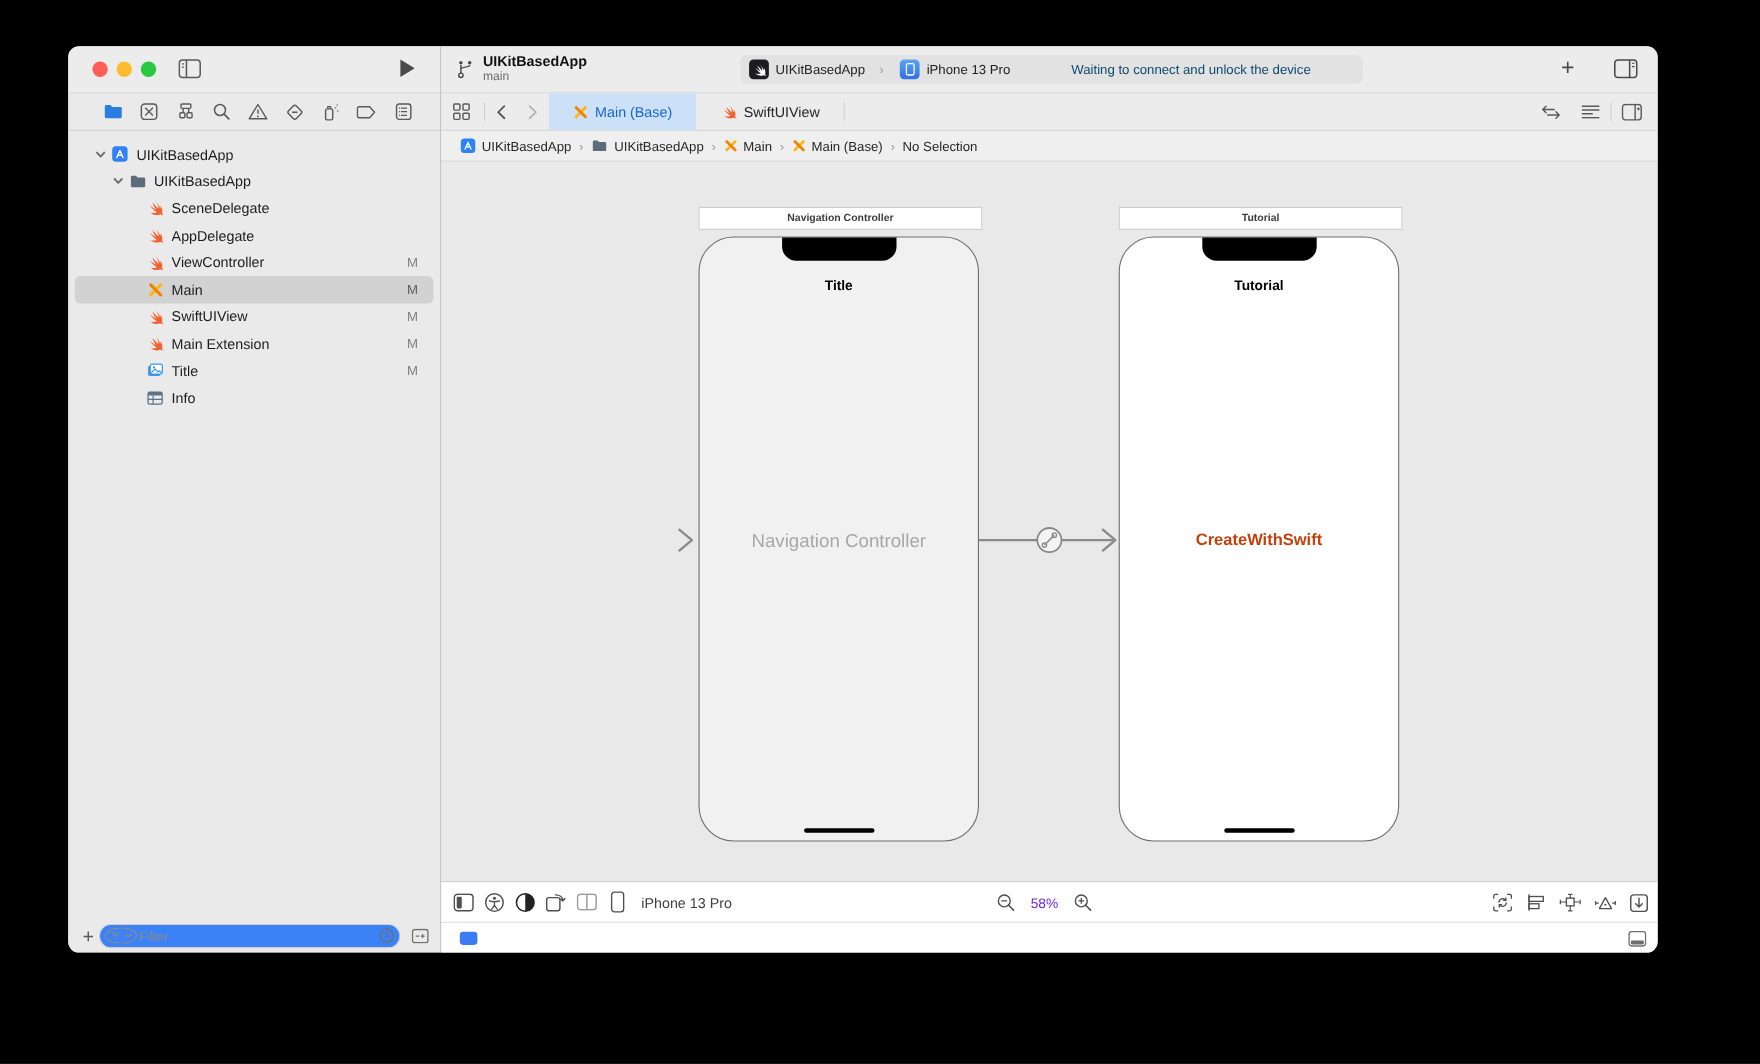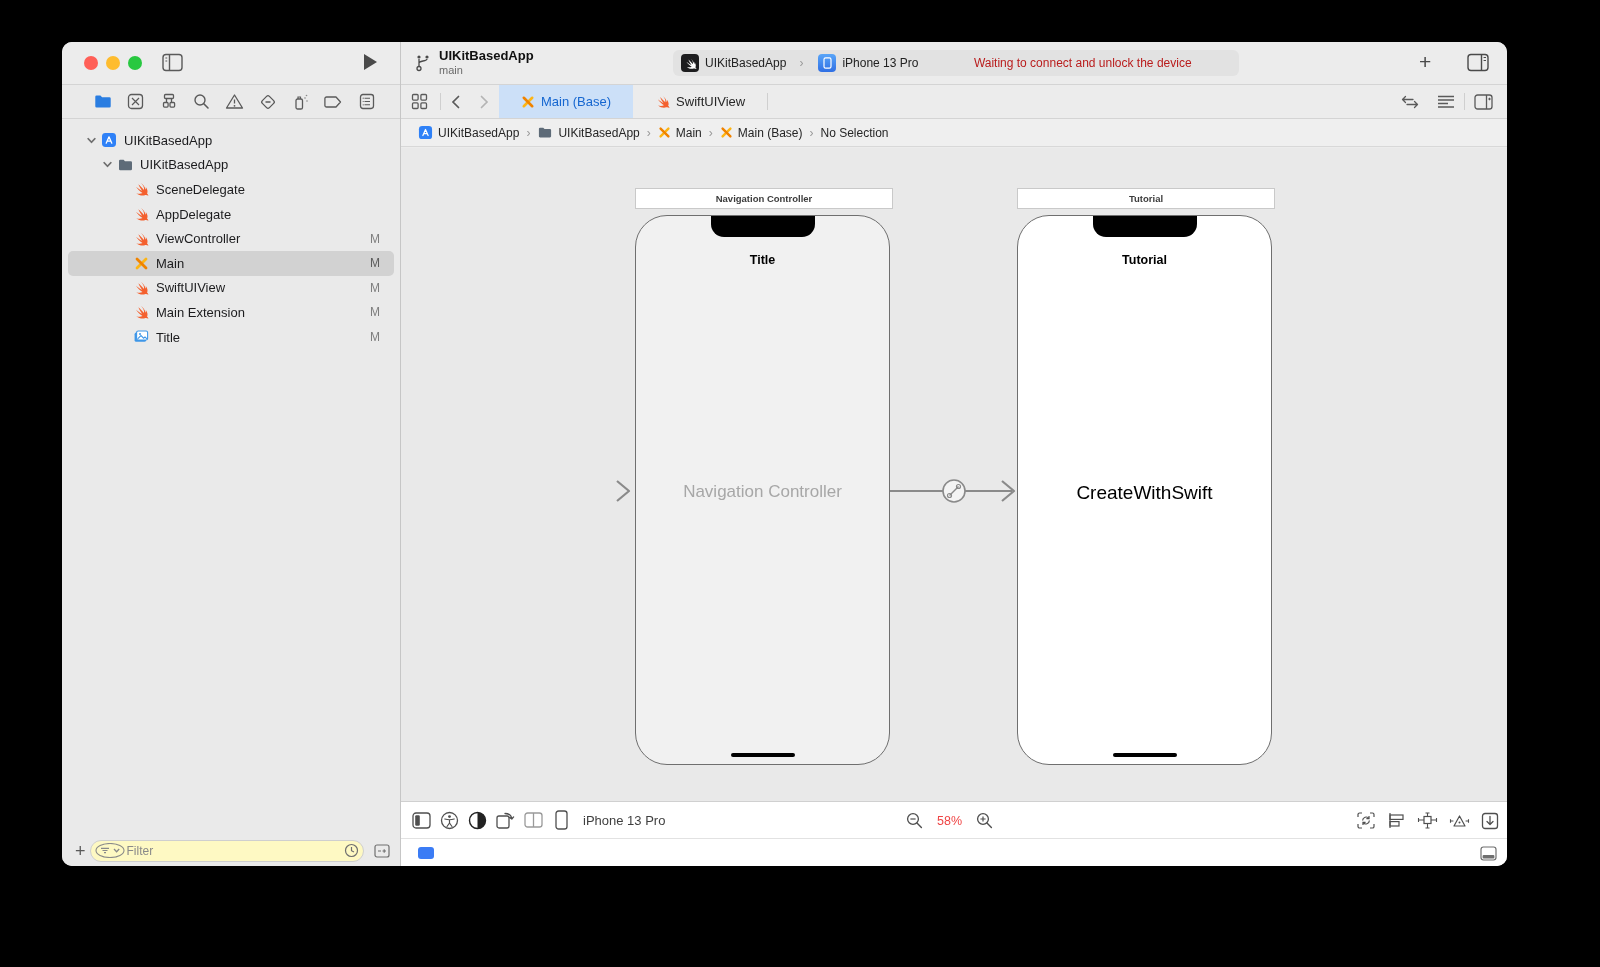--- a/index.html
+++ b/index.html
@@ -22,33 +22,33 @@
   #tree{position:absolute;left:0;top:43px;width:338px;}
   .trow{height:24.6px;display:flex;align-items:center;font-size:13px;color:#1c1c1e;
     margin:0 6px;border-radius:5px;padding:0 6px;}
   .trow.sel{background:#D2D2D2;}
   .chev{width:16px;display:flex;justify-content:center;color:#7c7c7c;flex:0 0 16px;}
   .ficon{width:20px;height:17px;display:flex;align-items:center;justify-content:center;flex:0 0 20px;margin-right:5px;}
   .flabel{flex:1;white-space:nowrap;overflow:hidden;}
   .fbadge{font-size:12px;color:#7e7e7e;padding-right:8px;}
   .ind1{padding-left:15px;} .ind2{padding-left:31px;} .ind3{padding-left:63px;}
   #filterbar{position:absolute;left:0;top:750px;width:338px;height:31px;display:flex;align-items:center;}
-  #filter-pill{display:flex;align-items:center;height:20px;background:#fef9c3;
+  #filter-pill{display:flex;align-items:center;height:20px;background:#3b82f6;
     border:1px solid #CFCFCF;border-radius:11px;flex:1;margin:0 10px 0 4px;padding:0 4px;}
   #filter-input{border:none;background:transparent;outline:none;font-size:12px;color:#333;flex:1;min-width:0;}
   #filter-input::placeholder{color:#8a8a8a;}
   
   #editor{position:absolute;left:339px;top:0;width:1106px;height:824px;}
   #toolbar{position:absolute;left:0;top:0;width:1106px;height:42px;}
   #proj-title{position:absolute;left:38px;top:6px;font-size:13px;font-weight:bold;color:#111;}
   #branch-name{position:absolute;left:38px;top:22px;font-size:11px;color:#6b6b6b;}
   #scheme-pill{position:absolute;left:272px;top:8px;width:566px;height:26px;background:#E2E2E2;
     border-radius:6px;display:flex;align-items:center;font-size:12px;color:#222;}
   .pill-seg{display:flex;align-items:center;gap:6px;padding:0 8px;height:100%;}
-  #status-area{flex:1;text-align:center;font-size:12px;color:#b91c1c;}
+  #status-area{flex:1;text-align:center;font-size:12px;color:#0c4a6e;}
   #tabbar{position:absolute;left:0;top:43px;width:1106px;height:33px;border-bottom:1px solid #D4D4D4;
     display:flex;align-items:stretch;background:#ECECEC;}
   .tab{display:flex;align-items:center;gap:6px;padding:0 22px;font-size:13px;color:#262626;}
   .tab.active{background:#CCE0F8;color:#1566D0;}
   .vdiv{width:1px;background:#CFCFCF;margin:8px 0;}
   #jumpbar{position:absolute;left:0;top:77px;width:1106px;height:28px;border-bottom:1px solid #D8D8D8;
     background:#EFEFEF;display:flex;align-items:center;font-size:12px;color:#262626;padding-left:17px;box-sizing:border-box;}
   .jsep{color:#9a9a9a;margin:0 7px;font-size:12px;}
   .jitem{display:flex;align-items:center;gap:5px;}
   
@@ -62,21 +62,21 @@
     font-size:12.5px;font-weight:bold;color:#000;}
   .home-ind{position:absolute;left:50%;bottom:7px;transform:translateX(-50%);
     width:64px;height:4.5px;background:#000;border-radius:3px;}
   .center-label{position:absolute;left:0;top:266px;width:100%;text-align:center;}
   
   #devicebar{position:absolute;left:0;top:759px;width:1106px;height:37px;background:#FFF;
     border-top:1px solid #D0D0D0;display:flex;align-items:center;box-sizing:border-box;}
   .dico{width:28px;display:flex;justify-content:center;align-items:center;}
   #device-name{font-size:13px;color:#3f3f3f;margin-left:8px;}
   #zoom-group{position:absolute;left:505px;top:0;height:37px;display:flex;align-items:center;gap:14px;}
-  #zoom-level{font-size:12.5px;color:#ef4444;}
+  #zoom-level{font-size:12.5px;color:#6d28d9;}
   #layout-group{position:absolute;right:8px;top:0;height:37px;display:flex;align-items:center;gap:11px;}
   #bottomstrip{position:absolute;left:0;top:796px;width:1106px;height:28px;background:#FFF;border-top:1px solid #E2E2E2;}
   #entry-indicator{position:absolute;left:17px;top:8px;width:16px;height:12px;background:#3B7CF5;border-radius:3px;}
   svg{display:block;}
 </style>
 </head>
 <body>
 
 <svg width="0" height="0" style="position:absolute">
   <defs>
@@ -281,20 +281,29 @@
       </div>
       <div class="trow ind3">
         <span class="ficon">
             <svg width="16" height="16" viewBox="0 0 16 16">
               <use href="#sym-assets"></use>
             </svg>
           </span>
         <span class="flabel">Title</span>
         <span class="fbadge">M</span>
       </div>
+      <div class="trow ind3">
+        <span class="ficon">
+            <svg width="16" height="16" viewBox="0 0 16 16">
+              <use href="#sym-info-table"></use>
+            </svg>
+          </span>
+        <span class="flabel">Info</span>
+        <span class="fbadge"></span>
+      </div>
     </div>
 
     <div id="filterbar">
       <span style="margin-left:13px;font-size:18px;color:#5a5a5a;line-height:1;">+</span>
       <div id="filter-pill">
         <span>
           <svg width="30" height="15" viewBox="0 0 30 15">
               <ellipse cx="15" cy="7.5" rx="14" ry="7" fill="none" stroke="#8a8a8a" stroke-width="1.1"></ellipse>
               <path d="M6 5.4 h8 M7.5 7.5 h5 M9 9.6 h2" stroke="#8a8a8a" stroke-width="1.1"></path>
               <path d="M19 6 l2.6 2.8 L24.2 6" stroke="#8a8a8a" stroke-width="1.3" fill="none"></path>
@@ -483,21 +492,21 @@
         <circle cx="59.5" cy="22.5" r="2" fill="none" stroke="#8a8a8a" stroke-width="1.2"></circle>
         <circle cx="68.5" cy="13.5" r="2" fill="none" stroke="#8a8a8a" stroke-width="1.2"></circle>
       </svg>
 
       <div class="dock-label" style="left:616px;top:40px;width:256px;">
         <span>Tutorial</span>
       </div>
       <div class="phone" style="left:616px;top:67px;background:#FFFFFF;">
         <div class="notch"></div>
         <div class="navtitle">Tutorial</div>
-        <div class="center-label" style="font-size:19px;font-weight:normal;color:#000000;">CreateWithSwift</div>
+        <div class="center-label" style="font-size:15px;font-weight:bold;color:#c2410c;">CreateWithSwift</div>
         <div class="home-ind"></div>
       </div>
     </div>
 
     <div id="devicebar">
       <span class="dico" style="margin-left:6px;">
         <svg width="19" height="17" viewBox="0 0 19 17">
             <rect x="1" y="1" width="17" height="15" rx="3" fill="none" stroke="#4f4f4f" stroke-width="1.3"></rect>
             <rect x="3.2" y="3.2" width="4.6" height="10.6" rx="1.2" fill="#4f4f4f"></rect>
           </svg>

